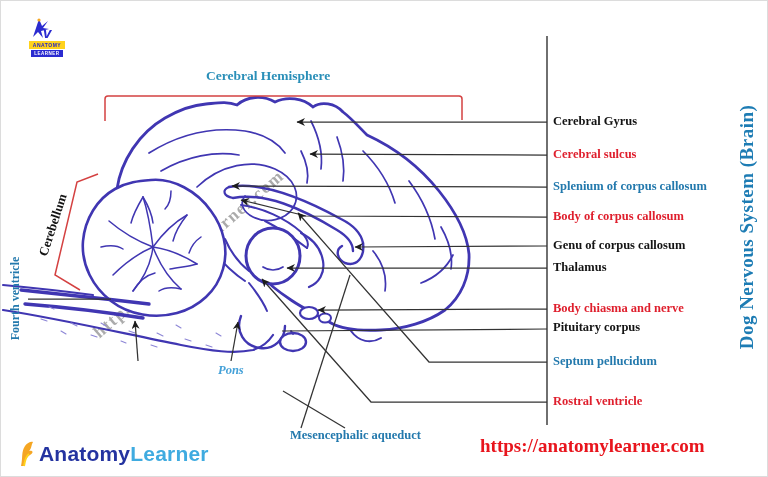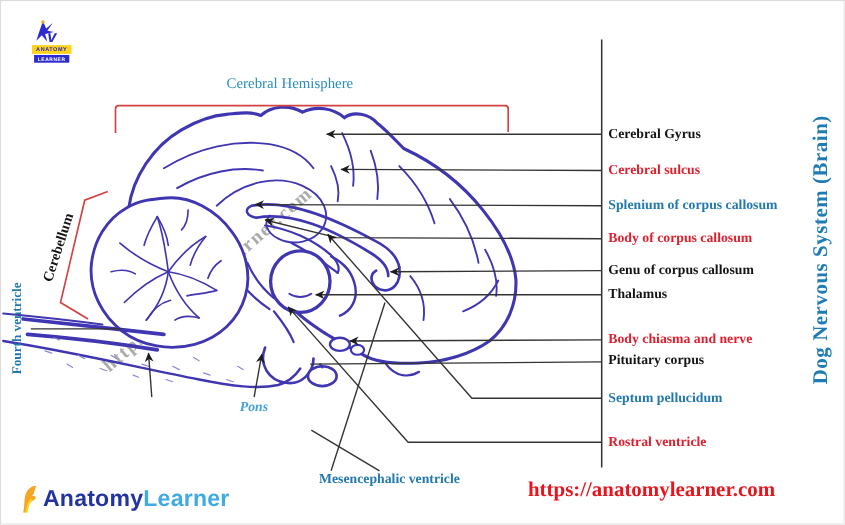--- a/index.html
+++ b/index.html
@@ -9,21 +9,21 @@
   }
   html,body{margin:0;padding:0;background:#fff;}
   #stage{position:relative;width:766px;height:475px;background:#ffffff;overflow:hidden;
          border:1px solid #dcdcdc;font-family:"Liberation Serif",serif;}
   .abs{position:absolute;}
   .lab{font-weight:bold;font-size:12.5px;white-space:nowrap;line-height:1.1;}
   .c-black{color:var(--label-black);text-align:center;} .c-red{color:var(--label-red);}
   .c-teal{color:var(--label-teal);} .c-pons{color:var(--pons-blue);font-style:italic;}
   #watermark{left:95px;top:323px;transform:rotate(-41deg);transform-origin:0 50%;
     font-size:17.5px;font-weight:bold;color:#8b8b8b;opacity:.72;letter-spacing:1.5px;white-space:nowrap;}
-  #top-label{left:205px;top:67px;font-size:13.5px;font-weight:normal;color:var(--hemisphere-teal);}
+  #top-label{left:205px;top:67px;font-size:13.5px;font-weight:bold;color:var(--hemisphere-teal);}
   #cerebellum-label{left:11px;top:216px;width:82px;text-align:center;transform:rotate(-72deg);
     font-size:13px;font-weight:bold;color:var(--label-black);}
   #fourth-ventricle-label{left:-33px;top:290px;width:95px;text-align:center;transform:rotate(-90deg);
     font-size:12px;font-weight:bold;color:var(--label-teal);}
   #vertical-title{left:596px;top:215px;width:300px;height:22px;text-align:center;
     transform:rotate(-90deg);font-size:19px;font-weight:bold;color:var(--title-teal);letter-spacing:.5px;}
   #bottom-url{left:479px;top:434px;font-size:19px;font-weight:bold;color:var(--url-red);}
   #logo-bottom{left:16px;top:439px;display:flex;align-items:center;
     font-family:"Liberation Sans",sans-serif;font-weight:bold;font-size:21px;letter-spacing:.2px;}
   #logo-bottom .p1{color:#2433a0;} #logo-bottom .p2{color:#3fabe0;}
@@ -161,21 +161,21 @@
       <path d="M27,298 L110,298"></path>
       <path d="M137,360 L134,320" marker-end="url(#arr)"></path>
       <path d="M230,360 L237,321" marker-end="url(#arr)"></path>
     </g>
   </svg>
 
   <div class="abs" id="top-label">Cerebral Hemisphere</div>
   <div class="abs" id="cerebellum-label">Cerebellum</div>
   <div class="abs" id="fourth-ventricle-label">Fourth ventricle</div>
   <div class="abs lab c-pons" style="left:217px;top:363px">Pons</div>
-  <div class="abs lab c-teal" style="left:289px;top:428px">Mesencephalic ventricle</div>
+  <div class="abs lab c-teal" style="left:289px;top:428px">Mesencephalic aqueduct</div>
 
   <div class="abs lab c-black" style="left:552px;top:114px">Cerebral Gyrus</div>
   <div class="abs lab c-red" style="left:552px;top:147px">Cerebral sulcus</div>
   <div class="abs lab c-teal" style="left:552px;top:179px">Splenium of corpus callosum</div>
   <div class="abs lab c-black" style="left:552px;top:238px">Genu of corpus callosum</div>
   <div class="abs lab c-red" style="left:552px;top:209px">Body of corpus callosum</div>
   <div class="abs lab c-black" style="left:552px;top:260px">Thalamus</div>
   <div class="abs lab c-red" style="left:552px;top:301px">Body chiasma and nerve</div>
   <div class="abs lab c-black" style="left:552px;top:320px">Pituitary corpus</div>
   <div class="abs lab c-teal" style="left:552px;top:354px">Septum pellucidum</div>

